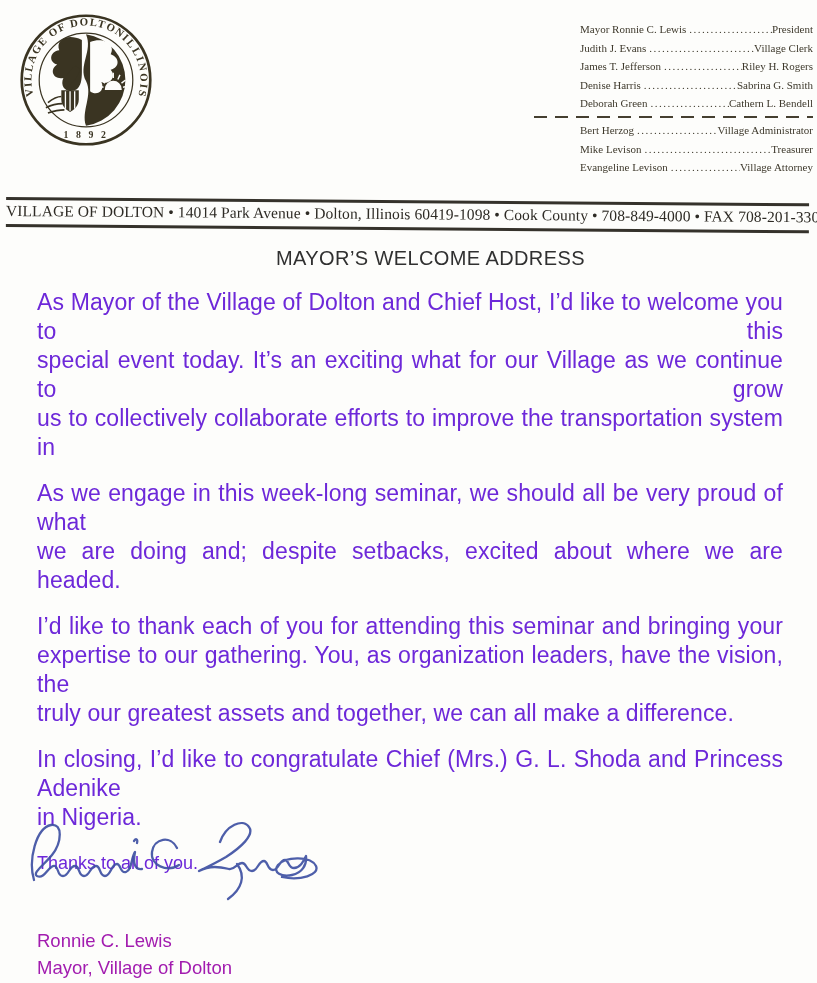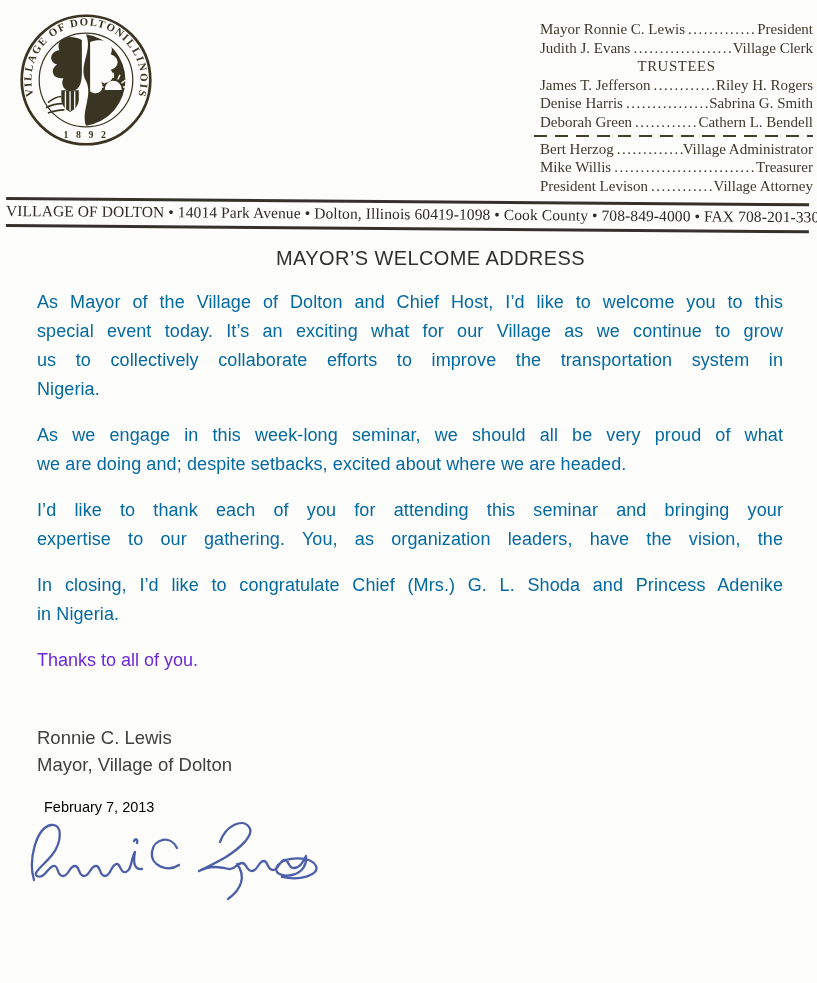--- a/index.html
+++ b/index.html
@@ -19,21 +19,21 @@
   .seal { position: absolute; left: 14px; top: 8px; width: 144px; height: 144px; }
 
   
   .officials {
     position: absolute; left: 540px; top: 20px; width: 273px;
     font-family: "Liberation Serif", serif;
     color: #3e392c;
   }
   .orow {
     display: flex; align-items: flex-end;
-    font-size: 15px; line-height: 18.6px; white-space: nowrap;
+    font-size: 11px; line-height: 18.6px; white-space: nowrap; margin-left: 40px;
   }
   .orow .oname, .orow .otitle { flex: 0 0 auto; }
   .orow .lead {
     flex: 1 1 0; min-width: 6px; overflow: hidden;
     padding: 0 3px; letter-spacing: 1.5px;
   }
   .trustees-hd {
     text-align: center; font-size: 14.8px; line-height: 18.6px;
     letter-spacing: 0.6px;
   }
@@ -63,26 +63,26 @@
     position: absolute; top: 247px; left: 0; width: 100%;
     text-align: center; transform: translateX(22px);
     font-size: 20px; font-weight: 400; letter-spacing: 0.4px;
     color: #303030;
   }
 
   
   .content { position: absolute; left: 37px; top: 288px; width: 746px; }
   .para { margin-bottom: 17px; }
   .ln {
-    font-size: 18px; line-height: 29px; color: #0369a1;
+    font-size: 23px; line-height: 29px; color: #6d28d9;
     text-align: justify; text-align-last: justify; letter-spacing: 0.1px;
   }
   .ln.last { text-align-last: left; }
   .closing { font-size: 18px; line-height: 29px; color: #6d28d9; margin-top: 10px; }
-  .typed-name { margin-top: 49px; font-size: 18.5px; line-height: 27px; color: #404040; }
+  .typed-name { margin-top: 49px; font-size: 18.5px; line-height: 27px; color: #a21caf; }
   .date-line { margin-top: 21px; font-size: 14.5px; color: #000000; margin-left: 7px; }
 
   
   .sig { position: absolute; left: 24px; top: 812px; width: 310px; height: 92px; }
   .sig path { fill: none; stroke-linecap: round; stroke-linejoin: round; }
 </style>
 </head>
 <body>
 
 <div class="page">
@@ -140,21 +140,20 @@
     <div class="orow">
       <span class="oname">Mayor Ronnie C. Lewis</span>
       <span class="lead">................................................................</span>
       <span class="otitle">President</span>
     </div>
     <div class="orow">
       <span class="oname">Judith J. Evans</span>
       <span class="lead">................................................................</span>
       <span class="otitle">Village Clerk</span>
     </div>
-    <div class="trustees-hd">TRUSTEES</div>
     <div class="orow">
       <span class="oname">James T. Jefferson</span>
       <span class="lead">................................................................</span>
       <span class="otitle">Riley H. Rogers</span>
     </div>
     <div class="orow">
       <span class="oname">Denise Harris</span>
       <span class="lead">................................................................</span>
       <span class="otitle">Sabrina G. Smith</span>
     </div>
@@ -163,51 +162,51 @@
       <span class="lead">................................................................</span>
       <span class="otitle">Cathern L. Bendell</span>
     </div>
     <div class="dash-sep"></div>
     <div class="orow">
       <span class="oname">Bert Herzog</span>
       <span class="lead">................................................................</span>
       <span class="otitle">Village Administrator</span>
     </div>
     <div class="orow">
-      <span class="oname">Mike Willis</span>
+      <span class="oname">Mike Levison</span>
       <span class="lead">................................................................</span>
       <span class="otitle">Treasurer</span>
     </div>
     <div class="orow">
-      <span class="oname">President Levison</span>
+      <span class="oname">Evangeline Levison</span>
       <span class="lead">................................................................</span>
       <span class="otitle">Village Attorney</span>
     </div>
   </div>
 
   <div class="band">
     <span class="band-text">VILLAGE OF DOLTON • 14014 Park Avenue • Dolton, Illinois 60419-1098 • Cook County • 708-849-4000 • FAX 708-201-3307</span>
   </div>
 
   <h1 class="title">MAYOR’S WELCOME ADDRESS</h1>
 
   <div class="content">
     <div class="para">
       <div class="ln">As Mayor of the Village of Dolton and Chief Host, I’d like to welcome you to this</div>
       <div class="ln">special event today.  It’s an exciting what for our Village as we continue to grow</div>
       <div class="ln">us to collectively collaborate efforts to improve the transportation system in</div>
-      <div class="ln last">Nigeria.</div>
     </div>
     <div class="para">
       <div class="ln">As we engage in this week-long seminar, we should all be very proud of what</div>
       <div class="ln last">we are doing and; despite setbacks, excited about where we are headed.</div>
     </div>
     <div class="para">
       <div class="ln">I’d like to thank each of you for attending this seminar and bringing your</div>
       <div class="ln">expertise to our gathering.  You, as organization leaders, have the vision, the</div>
+      <div class="ln last">truly our greatest assets and together, we can all make a difference.</div>
     </div>
     <div class="para">
       <div class="ln">In closing, I’d like to congratulate Chief (Mrs.) G. L. Shoda and Princess Adenike</div>
       <div class="ln last">in Nigeria.</div>
     </div>
     <div class="closing">Thanks to all of you.</div>
     <div class="typed-name">
       <div>Ronnie C. Lewis</div>
       <div>Mayor, Village of Dolton</div>
     </div>

